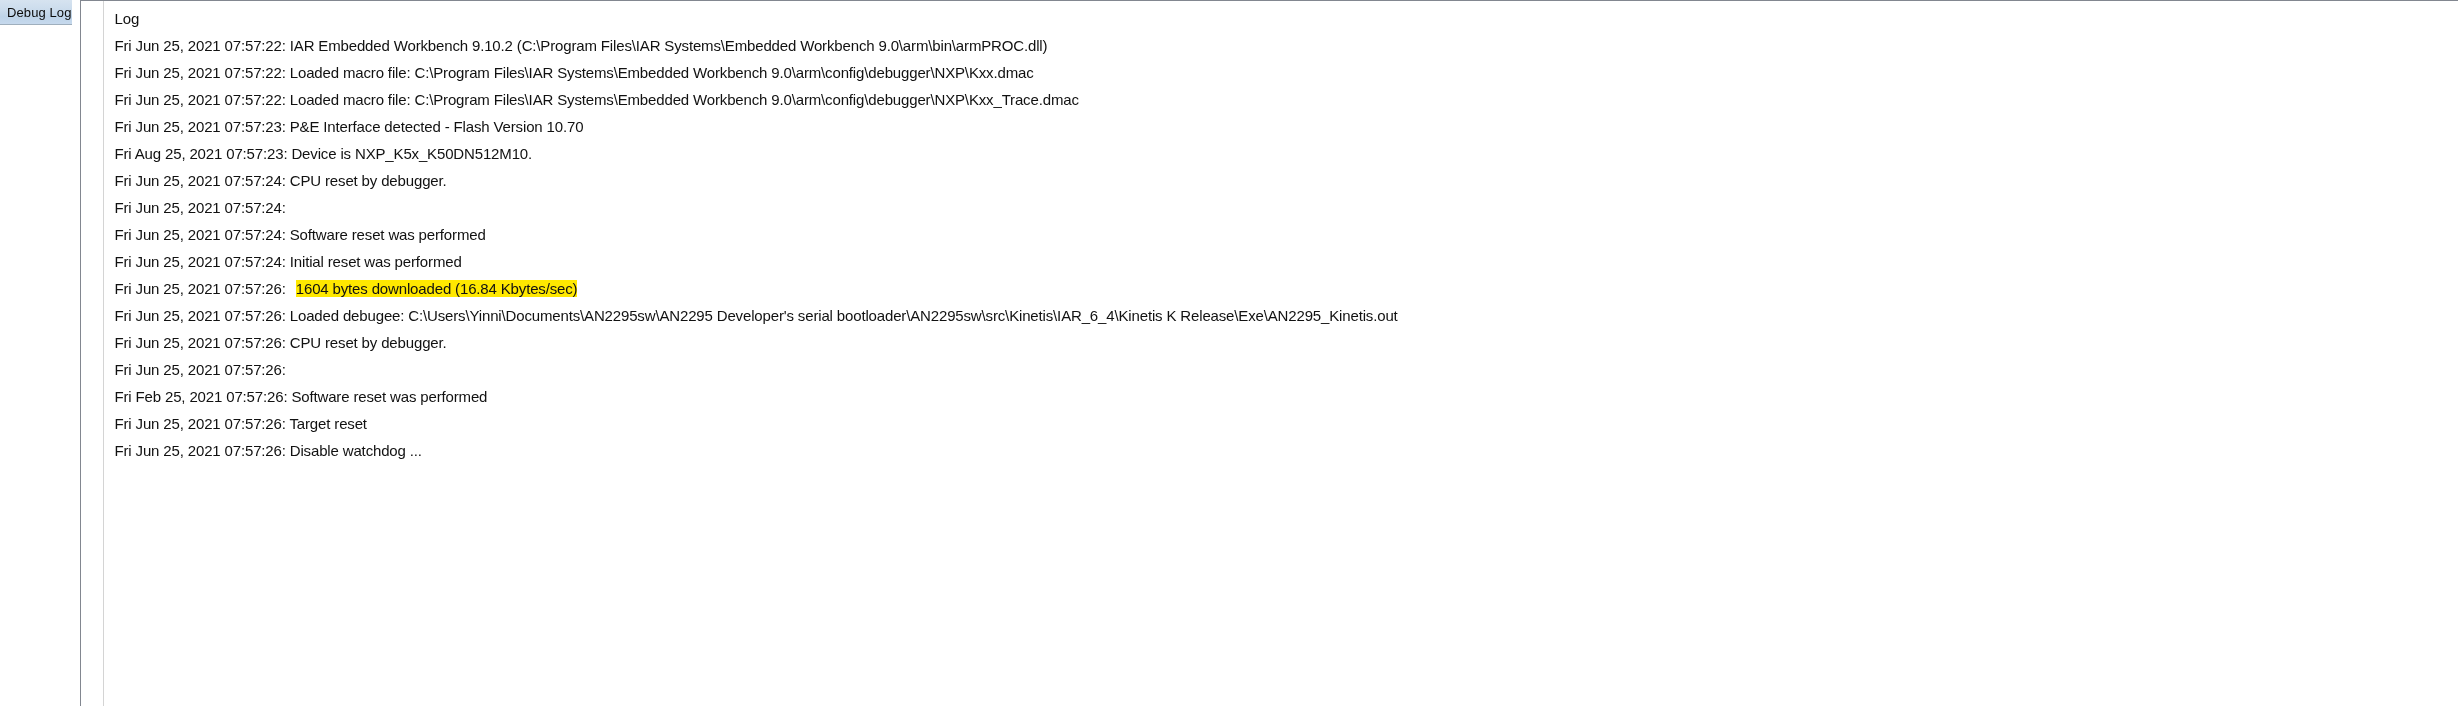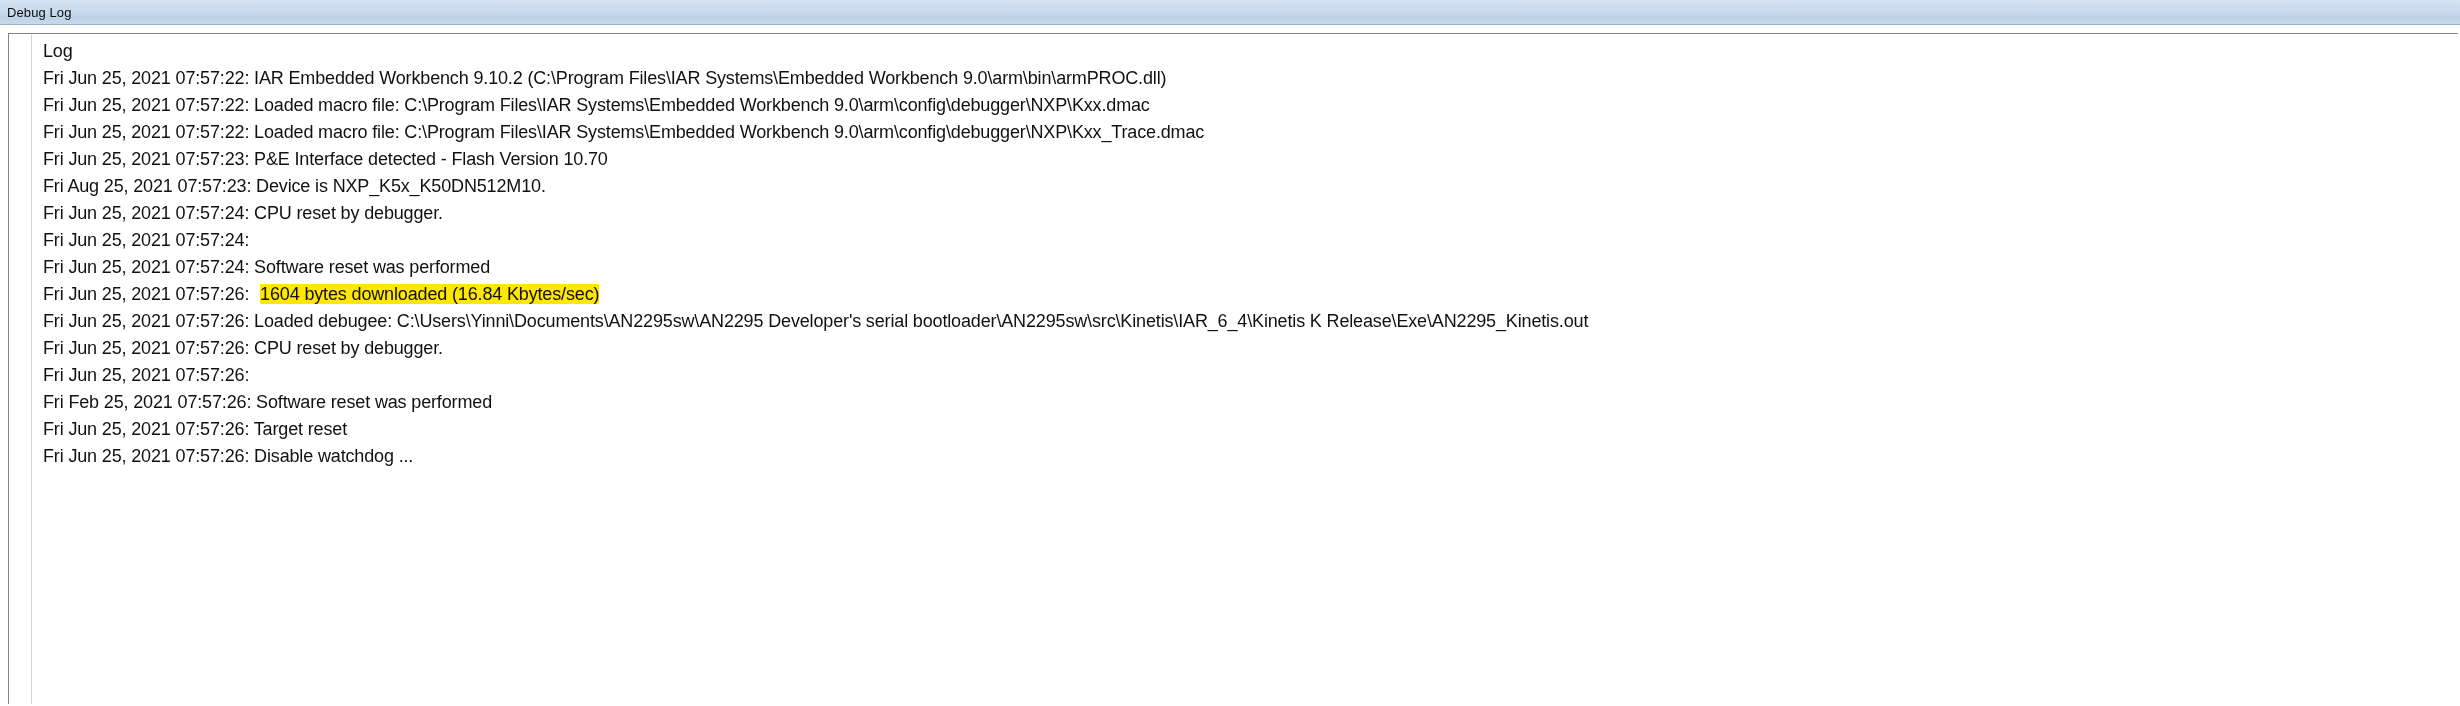--- a/index.html
+++ b/index.html
@@ -12,21 +12,21 @@
     height: 706px;
     overflow: hidden;
     font-family: "Liberation Sans", sans-serif;
   }
 
   
   .window {
     width: 2460px;
     height: 706px;
     display: flex;
-    flex-direction: column;
+    flex-direction: row;
     background: #ffffff;
   }
 
   
   .titlebar {
     height: 25px;
     min-height: 25px;
     box-sizing: border-box;
     background: linear-gradient(to bottom, #d6e3f0 0%, #cadbec 45%, #bed3e8 70%, #c6d9ed 100%);
     border-bottom: 1px solid #8a9aa8;
@@ -82,21 +82,21 @@
     flex: 1 1 auto;
     background: #ffffff;
     position: relative;
     overflow: hidden;
     padding-top: 4px;
   }
 
   .log-line {
     height: 27px;
     line-height: 27px;
-    font-size: 18px;
+    font-size: 15px;
     color: #111111;
     white-space: pre;
     padding-left: 11px;
     font-family: "Liberation Sans", sans-serif;
     letter-spacing: -0.15px;
   }
   .log-line.header {
     color: #111111;
   }
   .log-line .hl {
@@ -127,20 +127,21 @@
       <div class="log-line header">Log</div>
       <div id="log-lines">
           <div class="log-line">Fri Jun 25, 2021 07:57:22: IAR Embedded Workbench 9.10.2 (C:\Program Files\IAR Systems\Embedded Workbench 9.0\arm\bin\armPROC.dll)</div>
           <div class="log-line">Fri Jun 25, 2021 07:57:22: Loaded macro file: C:\Program Files\IAR Systems\Embedded Workbench 9.0\arm\config\debugger\NXP\Kxx.dmac</div>
           <div class="log-line">Fri Jun 25, 2021 07:57:22: Loaded macro file: C:\Program Files\IAR Systems\Embedded Workbench 9.0\arm\config\debugger\NXP\Kxx_Trace.dmac</div>
           <div class="log-line">Fri Jun 25, 2021 07:57:23: P&amp;E Interface detected - Flash Version 10.70</div>
           <div class="log-line">Fri Aug 25, 2021 07:57:23: Device is NXP_K5x_K50DN512M10.</div>
           <div class="log-line">Fri Jun 25, 2021 07:57:24: CPU reset by debugger.</div>
           <div class="log-line">Fri Jun 25, 2021 07:57:24:</div>
           <div class="log-line">Fri Jun 25, 2021 07:57:24: Software reset was performed</div>
+          <div class="log-line">Fri Jun 25, 2021 07:57:24: Initial reset was performed</div>
           <div class="log-line"><span>Fri Jun 25, 2021 07:57:26: </span><span class="hl" style="background: rgb(255, 232, 0); margin-left: 6px;">1604 bytes downloaded (16.84 Kbytes/sec)</span></div>
           <div class="log-line">Fri Jun 25, 2021 07:57:26: Loaded debugee: C:\Users\Yinni\Documents\AN2295sw\AN2295 Developer's serial bootloader\AN2295sw\src\Kinetis\IAR_6_4\Kinetis K Release\Exe\AN2295_Kinetis.out</div>
           <div class="log-line">Fri Jun 25, 2021 07:57:26: CPU reset by debugger.</div>
           <div class="log-line">Fri Jun 25, 2021 07:57:26:</div>
           <div class="log-line">Fri Feb 25, 2021 07:57:26: Software reset was performed</div>
           <div class="log-line">Fri Jun 25, 2021 07:57:26: Target reset</div>
           <div class="log-line">Fri Jun 25, 2021 07:57:26: Disable watchdog ...</div>
         </div>
     </div>
   </div>

